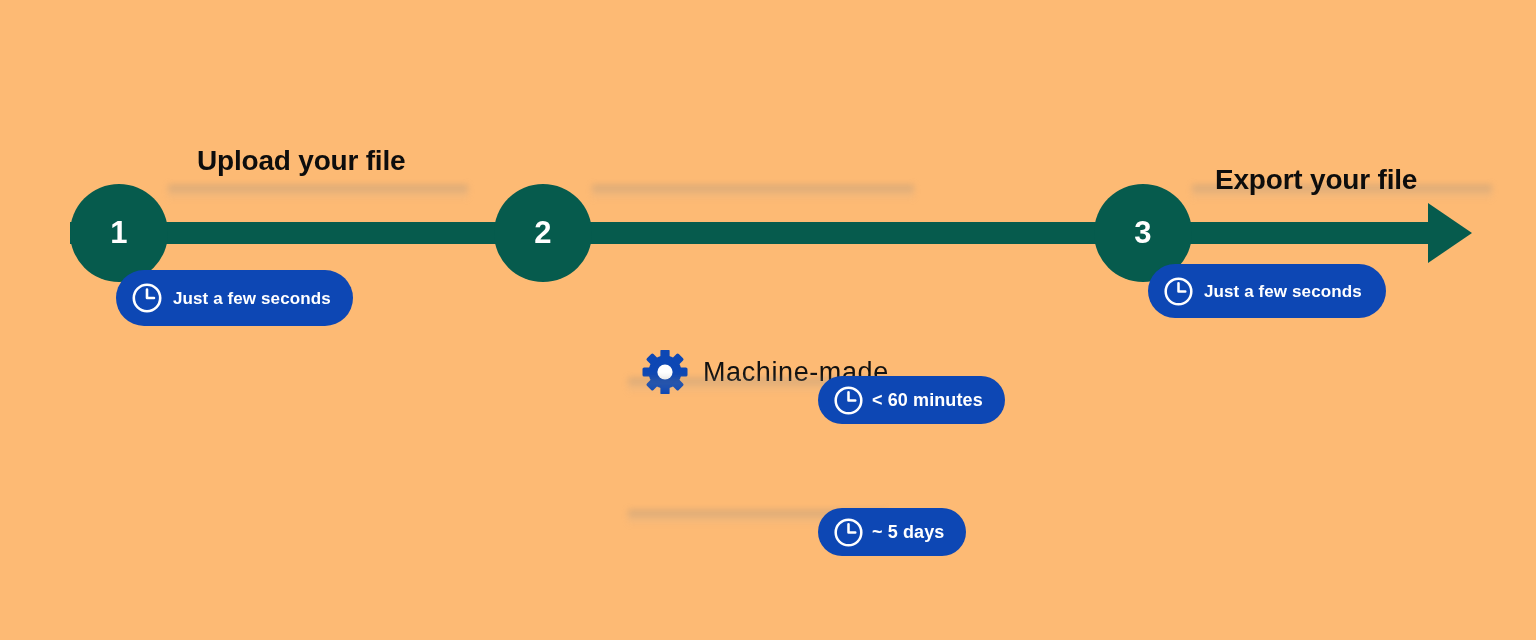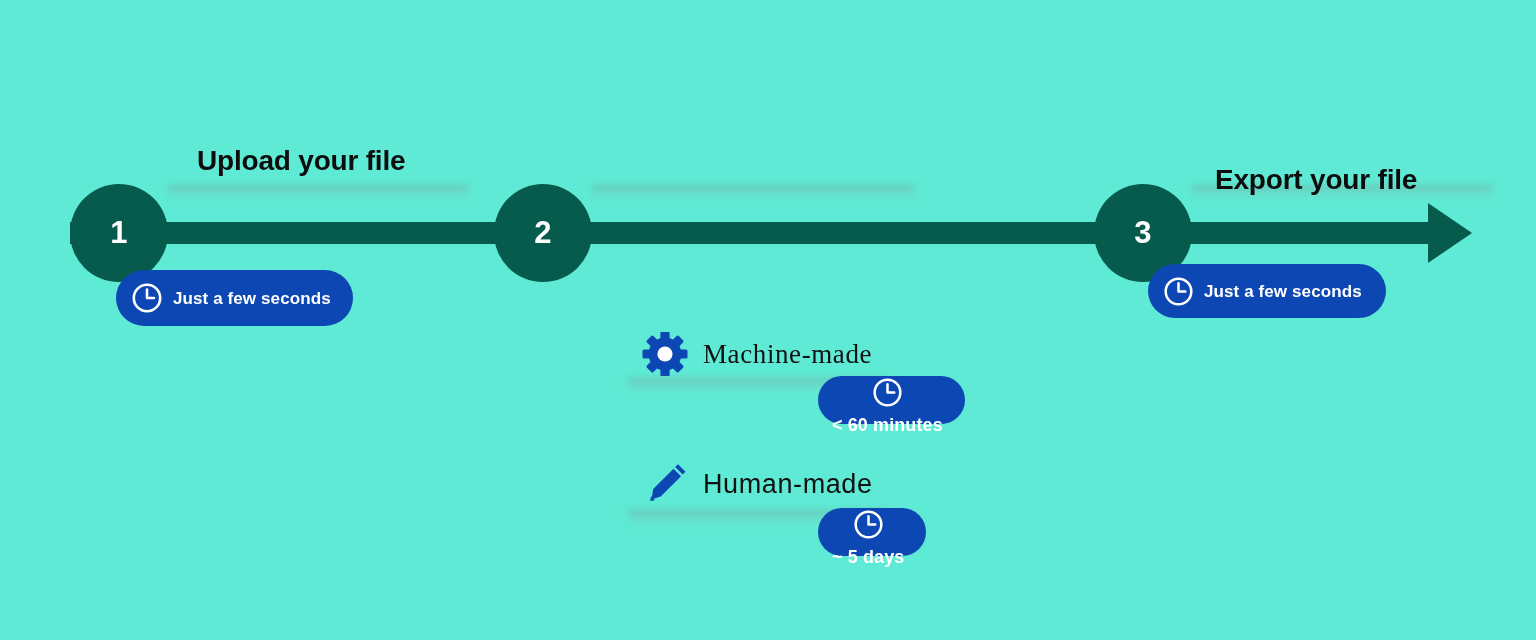--- a/index.html
+++ b/index.html
@@ -8,21 +8,21 @@
     background: #ffffff;
   }
   body {
     font-family: "Liberation Sans", sans-serif;
     -webkit-font-smoothing: antialiased;
   }
   #stage {
     position: relative;
     width: 1536px;
     height: 640px;
-    background: #5eead4;
+    background: #fdba74;
     overflow: hidden;
   }
 
   
   .axis-svg {
     position: absolute;
     left: 0;
     top: 0;
     width: 1536px;
     height: 640px;
@@ -80,34 +80,35 @@
   
   .time-pill {
     position: absolute;
     display: inline-flex;
     align-items: center;
     background: var(--blue, #0d47b4);
     color: #ffffff;
     border-radius: 999px;
     box-sizing: border-box;
     white-space: nowrap;
+    justify-content: center;
   }
   .time-pill .pill-label {
     font-weight: 600;
     line-height: 1;
     letter-spacing: 0.1px;
   }
   .clock-icon { flex: 0 0 auto; display: block; }
 
   
   .pill-lg { height: 56px; padding: 0 22px 0 14px; gap: 9px; }
   .pill-lg .pill-label { font-size: 17px; }
   .pill-md { height: 54px; padding: 0 24px 0 14px; gap: 9px; }
   .pill-md .pill-label { font-size: 17px; }
-  .pill-sm { height: 48px; padding: 0 22px 0 14px; gap: 7px; flex-direction: column; }
+  .pill-sm { height: 48px; padding: 0 22px 0 14px; gap: 7px; }
   .pill-sm .pill-label { font-size: 18px; }
 
   
   .service-option { position: absolute; }
   .service-head {
     display: flex;
     align-items: center;
     gap: 14px;
   }
   .service-name {
@@ -148,21 +149,21 @@
       <path d="M17 8.6 L17 17 L24 17" fill="none" stroke="#ffffff" stroke-width="2.6" stroke-linecap="round" stroke-linejoin="round"></path>
     </svg>
     <span class="pill-label">Just a few seconds</span>
   </div>
 
 
   <div class="step-node" style="left:494px; top:184px; --green:#065b4d;">
     <span>2</span>
   </div>
 
-  <div class="service-option" style="left:641px; top:332px;font-family:Liberation Serif, serif;">
+  <div class="service-option" style="left:641px; top:350px;">
     <div class="service-head">
       <svg class="service-icon" width="48" height="44" viewBox="0 0 48 44">
         <g fill="#0d47b4" transform="translate(24,22)">
           <circle cx="0" cy="0" r="16.5"></circle>
           <rect x="-4.6" y="-22.5" width="9.2" height="9.5" rx="1.6"></rect>
           <rect x="-4.6" y="-22.5" width="9.2" height="9.5" rx="1.6" transform="rotate(45)"></rect>
           <rect x="-4.6" y="-22.5" width="9.2" height="9.5" rx="1.6" transform="rotate(90)"></rect>
           <rect x="-4.6" y="-22.5" width="9.2" height="9.5" rx="1.6" transform="rotate(135)"></rect>
           <rect x="-4.6" y="-22.5" width="9.2" height="9.5" rx="1.6" transform="rotate(180)"></rect>
           <rect x="-4.6" y="-22.5" width="9.2" height="9.5" rx="1.6" transform="rotate(225)"></rect>
@@ -178,35 +179,20 @@
   <div class="shadow-strip flat" style="left:628px; top:378px; width:260px;"></div>
 
   <div class="time-pill pill-sm" style="left:818px; top:376px; --blue:#0d47b4;">
     <svg class="clock-icon" width="33" height="33" viewBox="0 0 34 34">
       <circle cx="17" cy="17" r="13.2" fill="none" stroke="#ffffff" stroke-width="2.6"></circle>
       <path d="M17 8.6 L17 17 L24 17" fill="none" stroke="#ffffff" stroke-width="2.6" stroke-linecap="round" stroke-linejoin="round"></path>
     </svg>
     <span class="pill-label">&lt; 60 minutes</span>
   </div>
 
-  <div class="service-option" style="left:641px; top:460px;">
-    <div class="service-head">
-      <svg class="service-icon" width="48" height="48" viewBox="0 0 48 48">
-        <g fill="#0d47b4">
-
-          <polygon points="10.5,39.5 12.2,29.0 32.5,8.7 40.0,16.2 19.7,36.5"></polygon>
-
-          <polygon points="34.2,7.0 37.0,4.2 44.5,11.7 41.7,14.5"></polygon>
-
-          <polygon points="9.2,41.0 10.0,36.3 13.9,40.2"></polygon>
-        </g>
-      </svg>
-      <span class="service-name">Human-made</span>
-    </div>
-  </div>
 
   <div class="shadow-strip flat" style="left:628px; top:510px; width:260px;"></div>
 
   <div class="time-pill pill-sm" style="left:818px; top:508px; --blue:#0d47b4;">
     <svg class="clock-icon" width="33" height="33" viewBox="0 0 34 34">
       <circle cx="17" cy="17" r="13.2" fill="none" stroke="#ffffff" stroke-width="2.6"></circle>
       <path d="M17 8.6 L17 17 L24 17" fill="none" stroke="#ffffff" stroke-width="2.6" stroke-linecap="round" stroke-linejoin="round"></path>
     </svg>
     <span class="pill-label">~ 5 days</span>
   </div>

